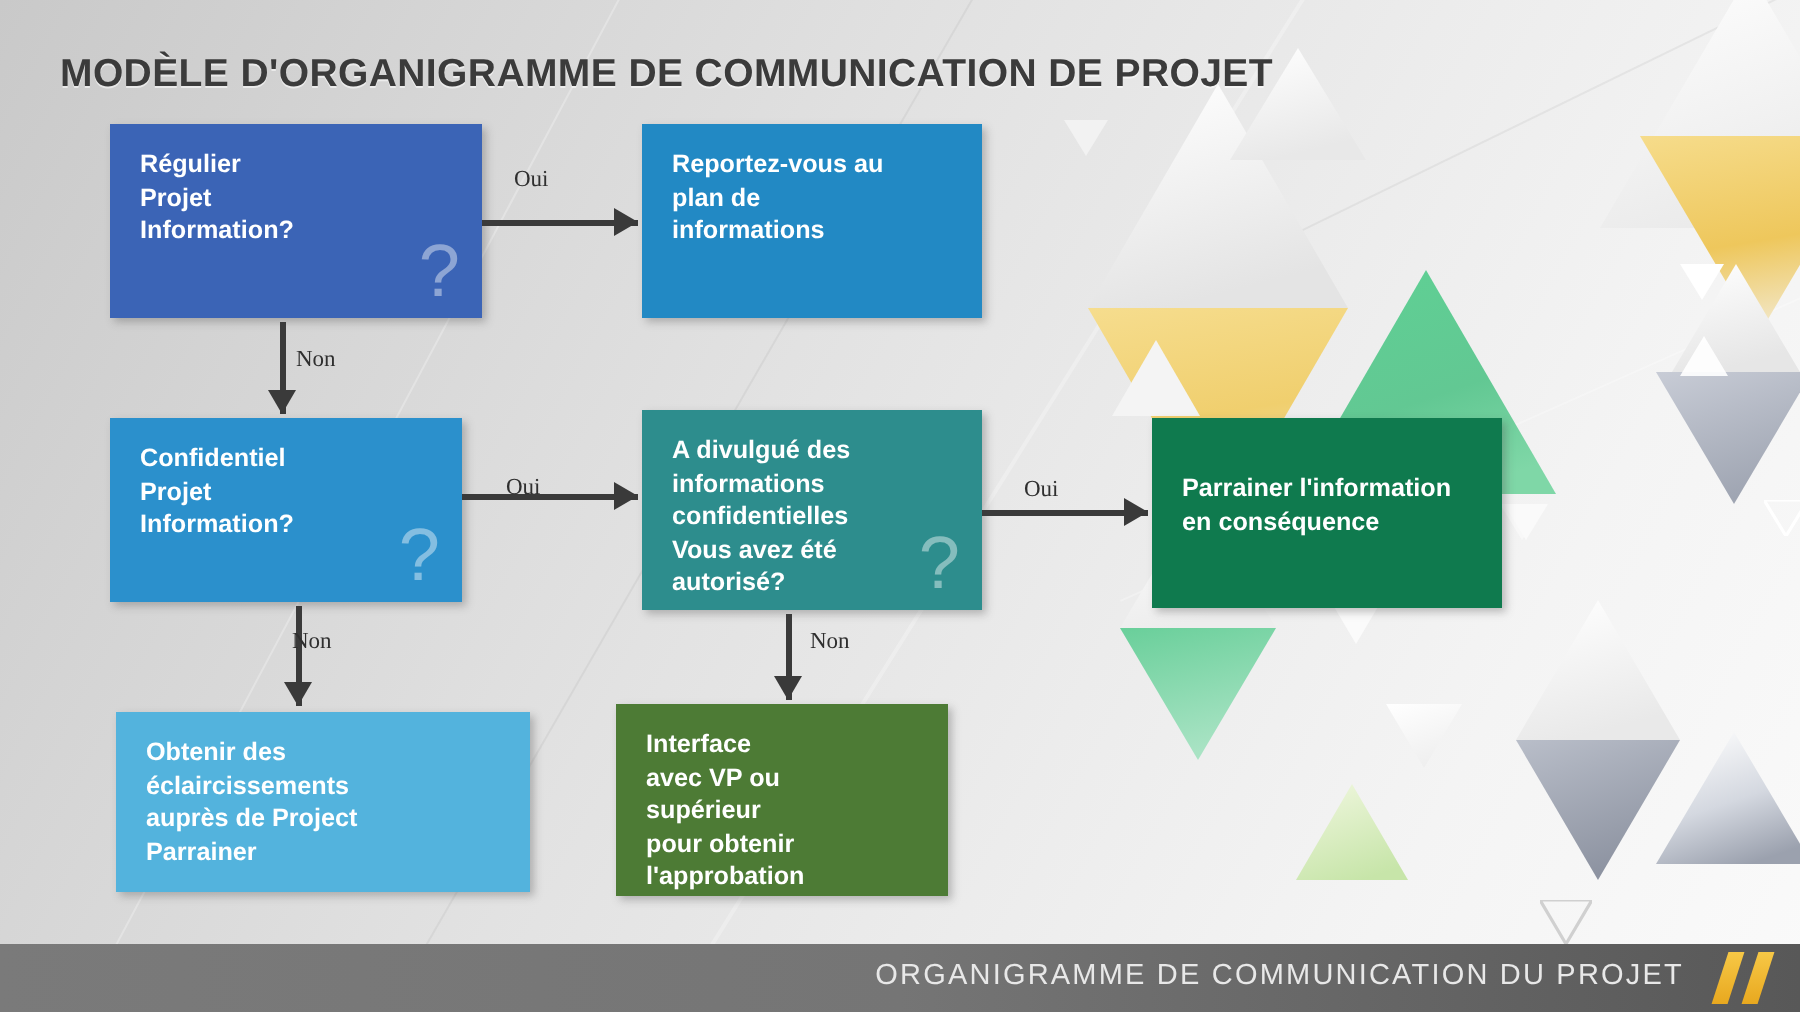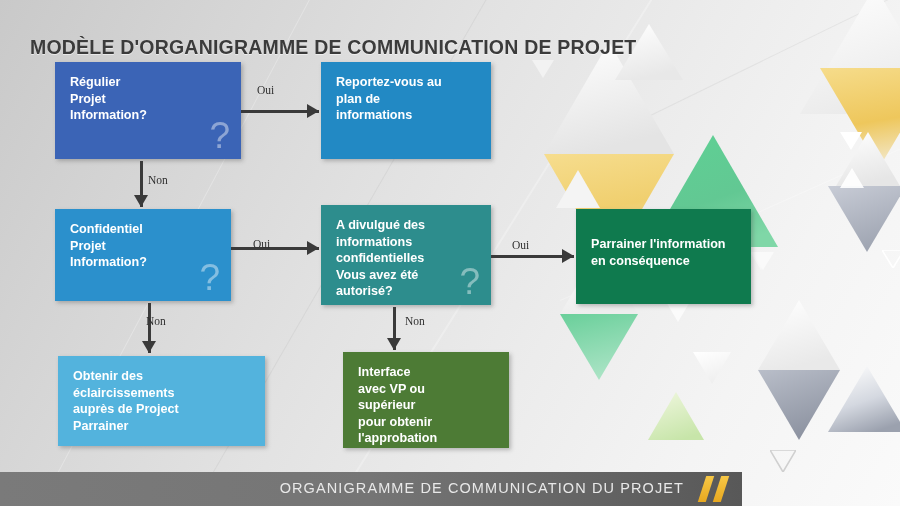--- a/index.html
+++ b/index.html
@@ -17,21 +17,21 @@
   }
   
   .streak { position:absolute; background:rgba(255,255,255,0.28); transform-origin:0 0; pointer-events:none; }
   .streak.dark { background:rgba(150,150,150,0.13); }
 
   
   .tri { position:absolute; pointer-events:none; }
 
   
   #title {
-    position:absolute; left:30px; top:36px;
+    position:absolute; left:30px; top:26px;
     font-size:19.5px; font-weight:bold; letter-spacing:0.2px;
     color:#3b3b3b; white-space:nowrap;
     text-shadow:0 1px 0 rgba(255,255,255,0.55);
   }
 
   
   .box {
     position:absolute;
     color:#ffffff;
     font-size:12.6px; font-weight:bold; line-height:16.5px;
@@ -46,21 +46,21 @@
     color:rgba(255,255,255,0.42);
     z-index:1;
   }
 
   #b-regular     { left:55px;  top:62px;  width:186px; height:97px;  background:#3b64b6; }
   #b-refer       { left:321px; top:62px;  width:170px; height:97px;  background:#2289c4; }
   #b-confidential{ left:55px;  top:209px; width:176px; height:92px;  background:#2b90cc; }
   #b-disclosed   { left:321px; top:205px; width:170px; height:100px; background:#2d8d8d; }
   #b-diffuser    { left:576px; top:209px; width:175px; height:95px;  background:#0f7a4e; }
   #b-obtenir     { left:58px;  top:356px; width:207px; height:90px;  background:#53b3dd; }
-  #b-interface   { left:343px; top:352px; width:166px; height:96px;  background:#4d7b35; }
+  #b-interface   { left:308px; top:352px; width:166px; height:96px;  background:#4d7b35; }
 
   
   .arrow { position:absolute; }
   .arrow .shaft { position:absolute; background:#3a3a3a; }
   .arrow .head  { position:absolute; width:0; height:0; }
   .arrow.h .shaft { height:3px; top:7px; left:0; }
   .arrow.h .head  { right:0; top:1px; border-top:7px solid transparent; border-bottom:7px solid transparent; border-left:12px solid #3a3a3a; }
   .arrow.v .shaft { width:3px; left:7px; top:0; }
   .arrow.v .head  { bottom:0; left:1px; border-left:7px solid transparent; border-right:7px solid transparent; border-top:12px solid #3a3a3a; }
   .alabel {
@@ -76,21 +76,21 @@
   #l3 { left:512px; top:239px; }
   #a4 { left:133px; top:161px; width:15px; height:46px; }
   #l4 { left:148px; top:174px; }
   #a5 { left:141px; top:303px; width:15px; height:50px; }
   #l5 { left:146px; top:315px; }
   #a6 { left:386px; top:307px; width:15px; height:43px; }
   #l6 { left:405px; top:315px; }
 
   
   #footer {
-    position:absolute; left:0; bottom:0; width:742px; height:34px;
+    position:absolute; left:0; bottom:0; width:900px; height:34px;
     background:linear-gradient(90deg,#7a7a7a 0%,#757575 50%,#585858 100%);
   }
   #footer-text {
     position:absolute; right:58px; top:8px;
     font-size:14.5px; letter-spacing:1.1px; color:#e8e8e8;
     white-space:nowrap;
   }
   .slash {
     position:absolute; top:4px; width:8px; height:26px;
     background:linear-gradient(180deg,#f7c846 0%,#e8a81f 100%);

